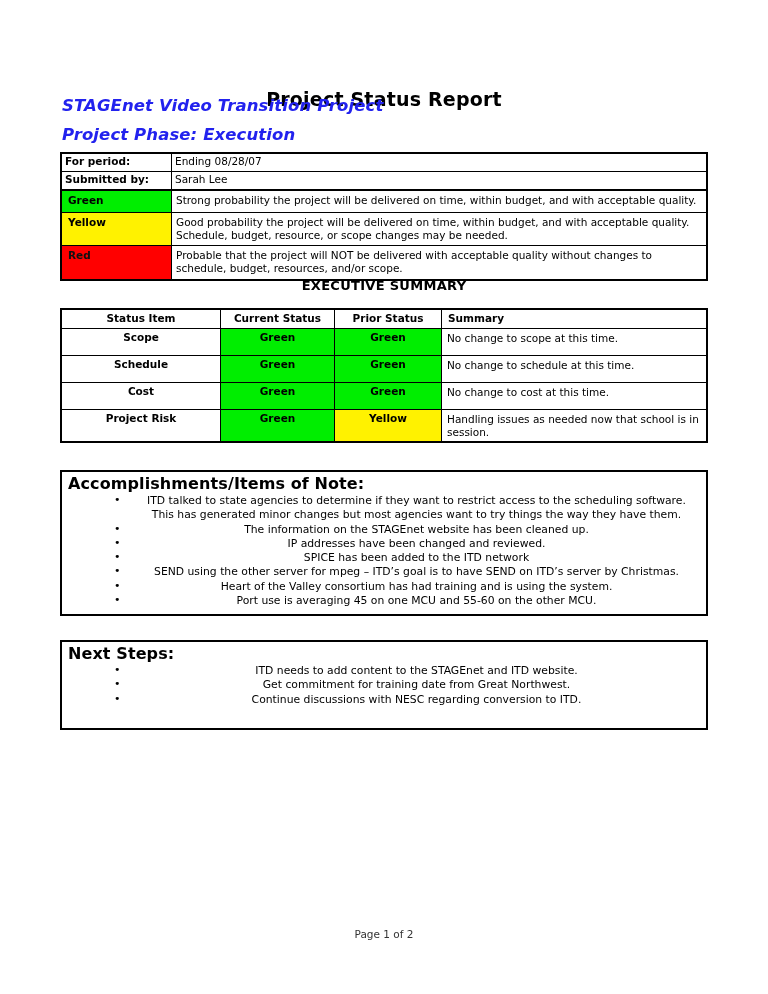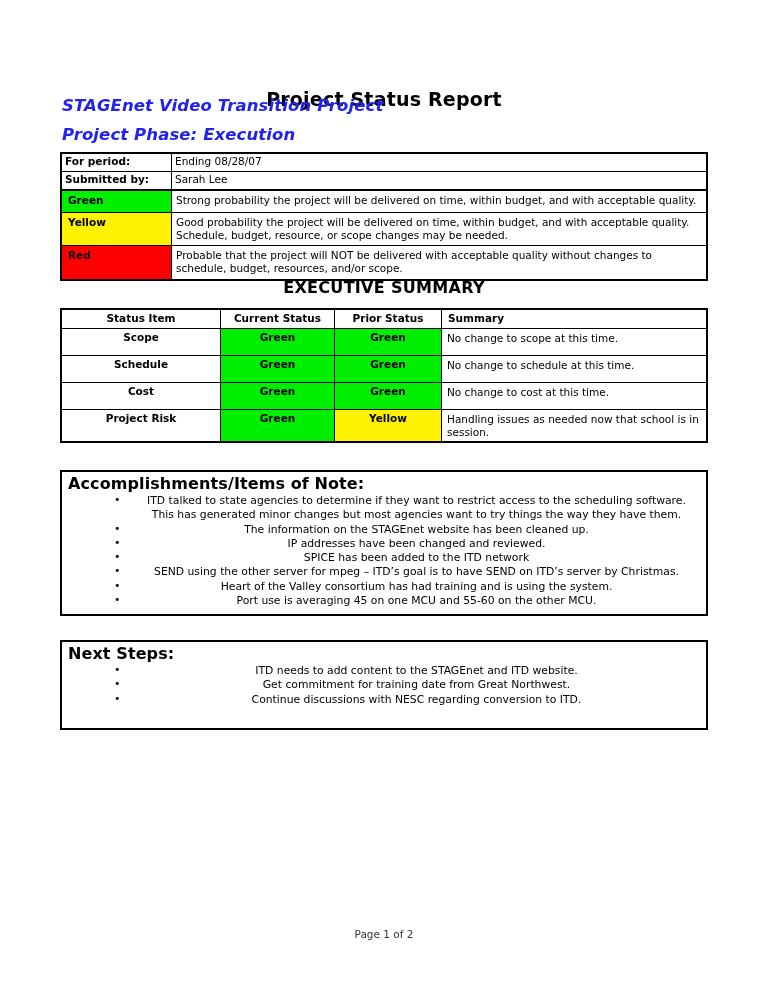--- a/index.html
+++ b/index.html
@@ -98,21 +98,21 @@
   .sw-red    { background: #FF0000; color: #111; }
   .thick-top { border-top: 2px solid #000 !important; }
 
   
   .section-heading {
     position: absolute;
     left: 60px;
     top: 278px;
     width: 648px;
     text-align: center;
-    font-size: 16px;
+    font-size: 13px;
     font-weight: bold;
     letter-spacing: 0.3px;
   }
 
   
   #status-table {
     left: 60px;
     top: 308px;
     width: 648px;
     border: 2px solid #000;

